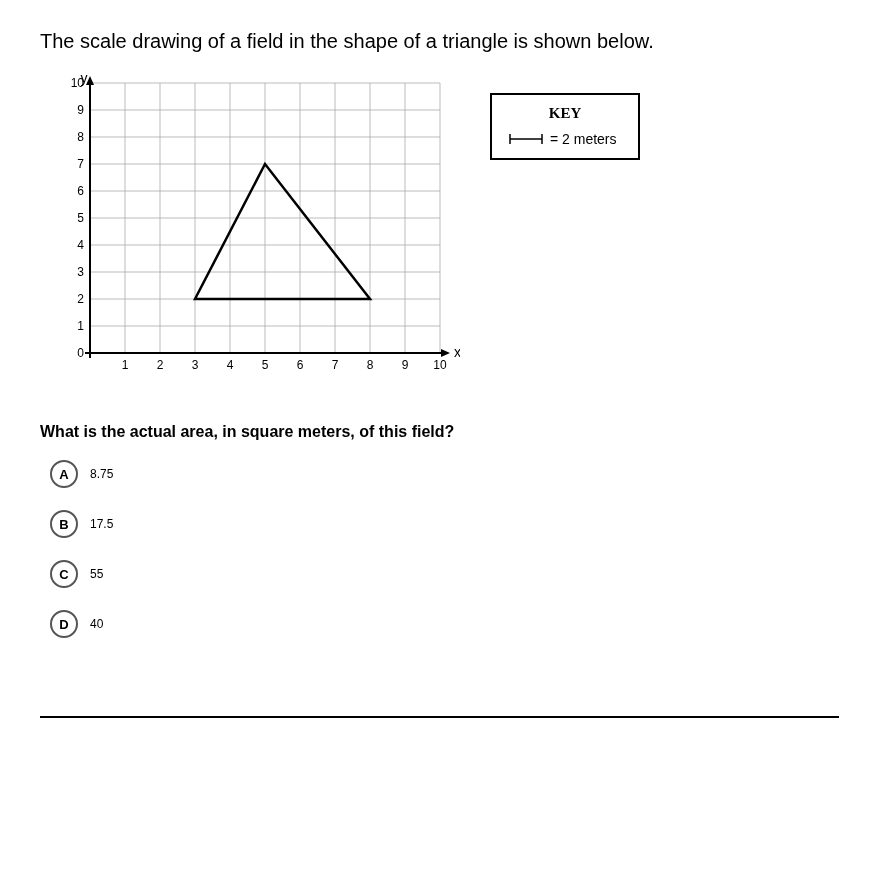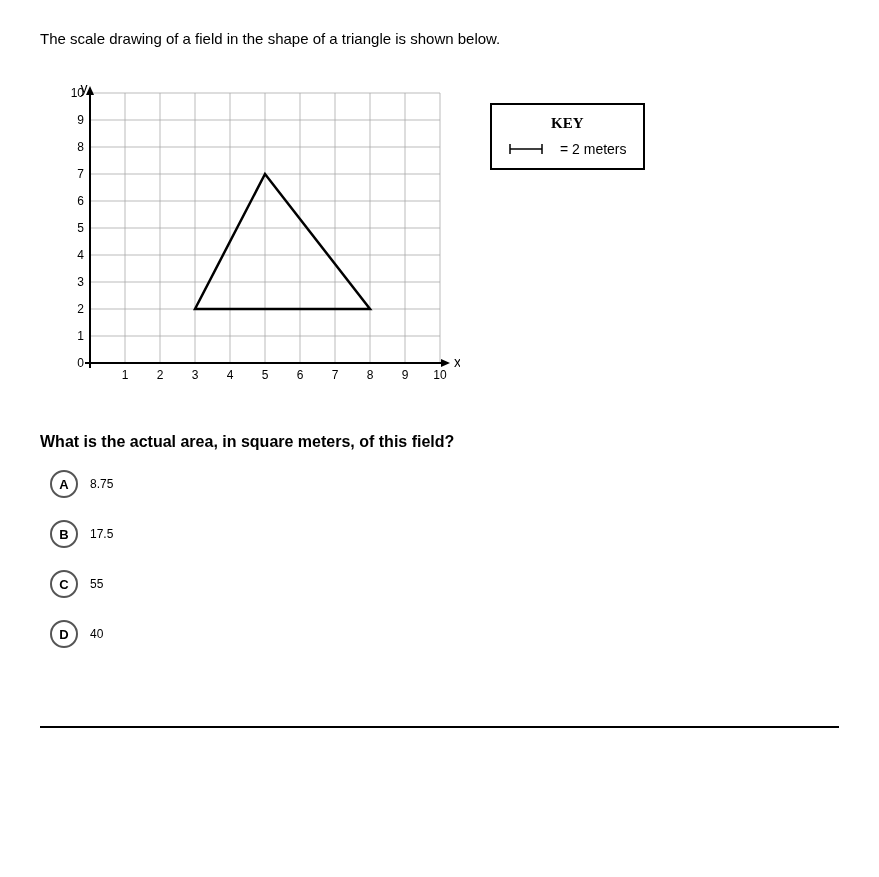--- a/index.html
+++ b/index.html
@@ -5,22 +5,22 @@
     * { box-sizing: border-box; margin: 0; padding: 0; }
     body {
       background: #fff;
       font-family: Arial, sans-serif;
       width: 879px;
       min-height: 877px;
       padding: 30px 40px;
       color: #000;
     }
     .problem-text {
-      font-size: 15px;
-      margin-bottom: 36px;
+      font-size: 20px;
+      margin-bottom: 20px;
       font-weight: normal;
     }
     .diagram-area {
       display: flex;
       align-items: flex-start;
       margin-bottom: 30px;
       gap: 30px;
     }
     .graph-container {
       position: relative;
@@ -41,21 +41,21 @@
       font-weight: bold;
       text-align: center;
       font-size: 15px;
       margin-bottom: 8px;
       font-family: Liberation Serif, serif;
     }
     .key-row {
       display: flex;
       align-items: center;
       font-size: 14px;
-      gap: 16px;
+      gap: 6px;
     }
     .question-text {
       font-size: 16px;
       font-weight: bold;
       margin-bottom: 19px;
     }
     .options {
       display: flex;
       flex-direction: column;
       gap: 22px;

